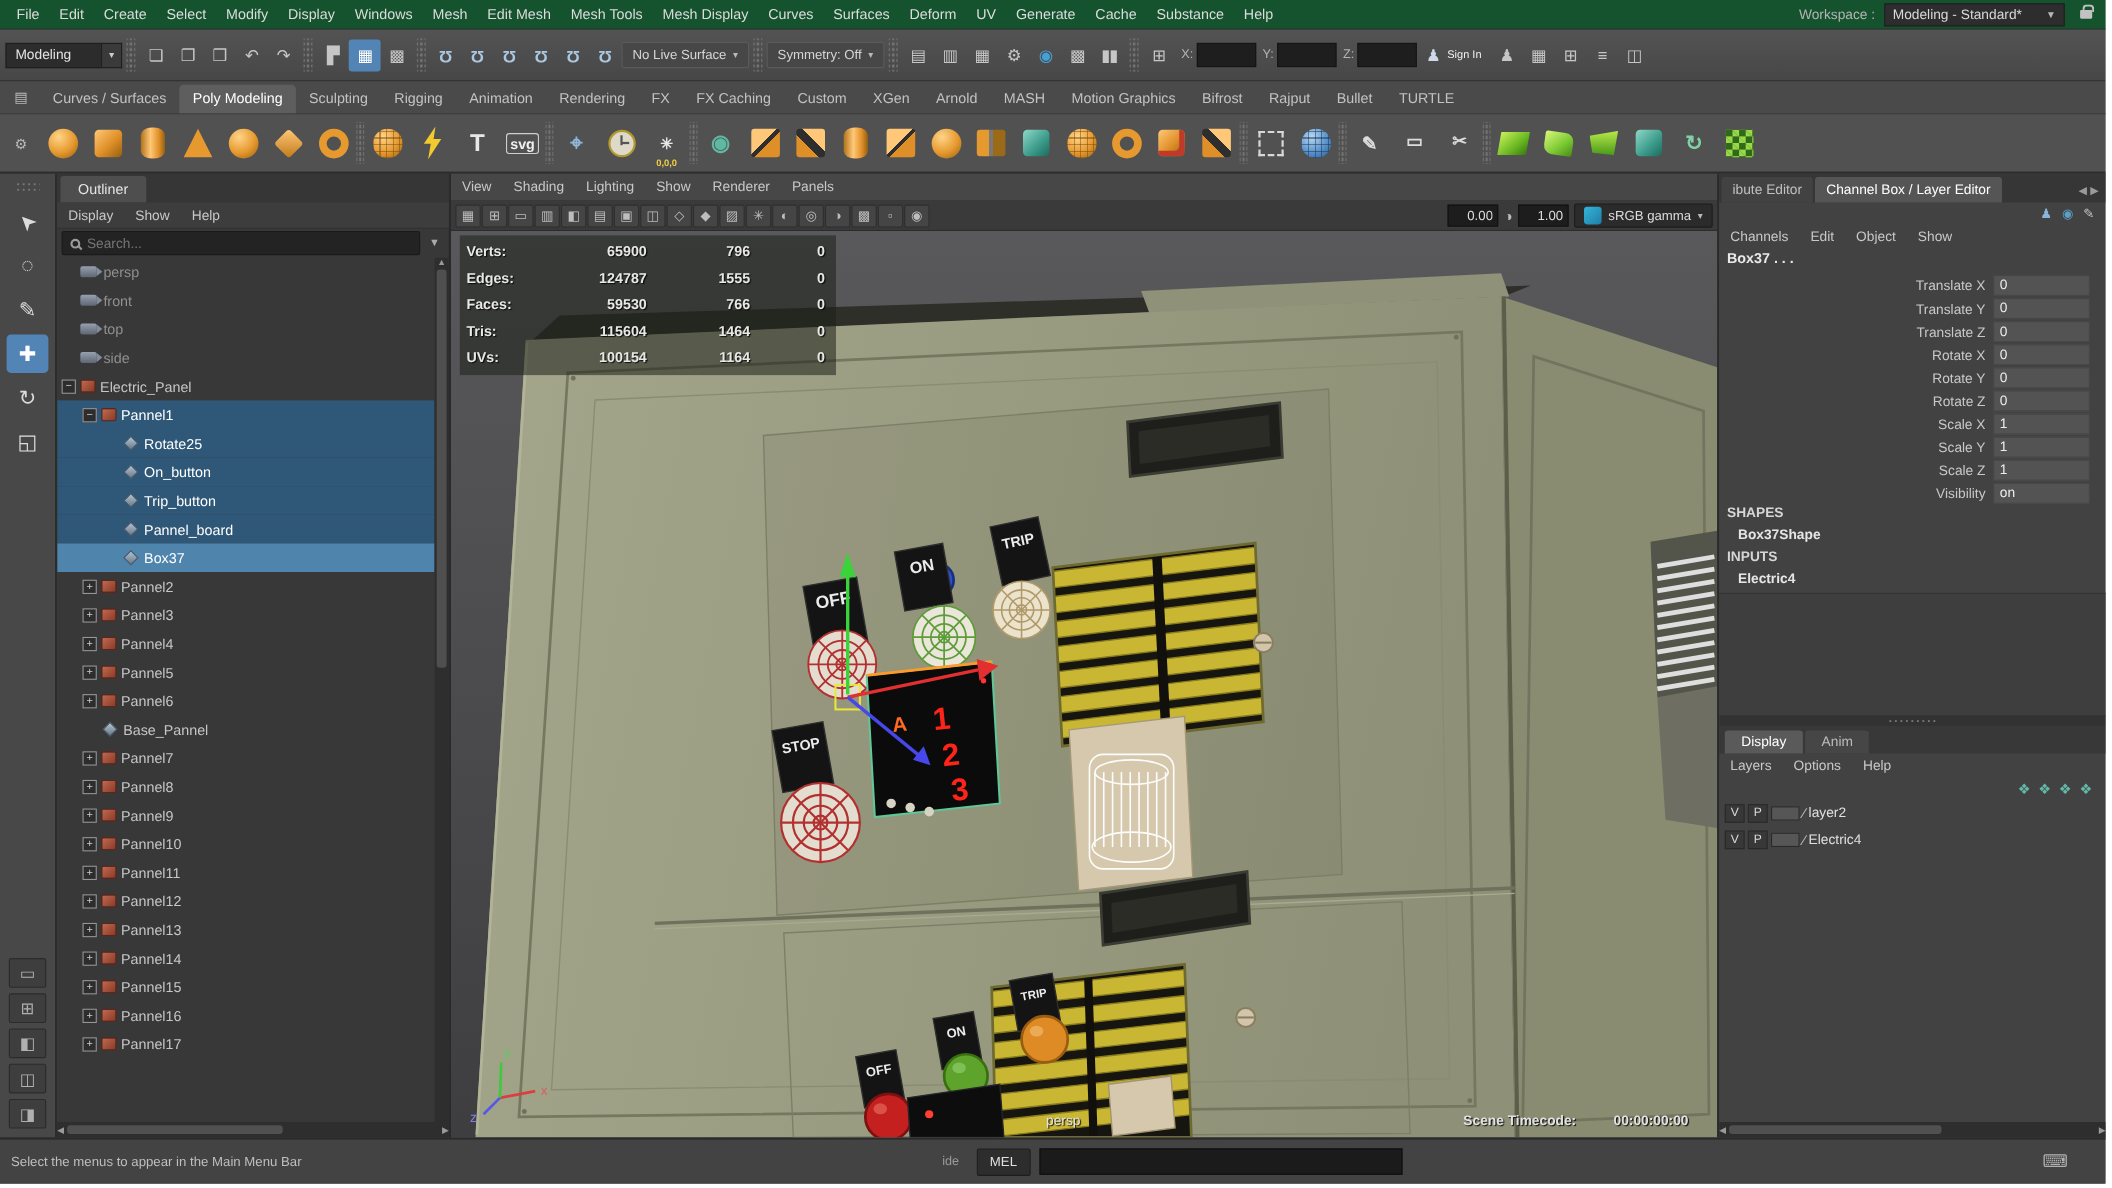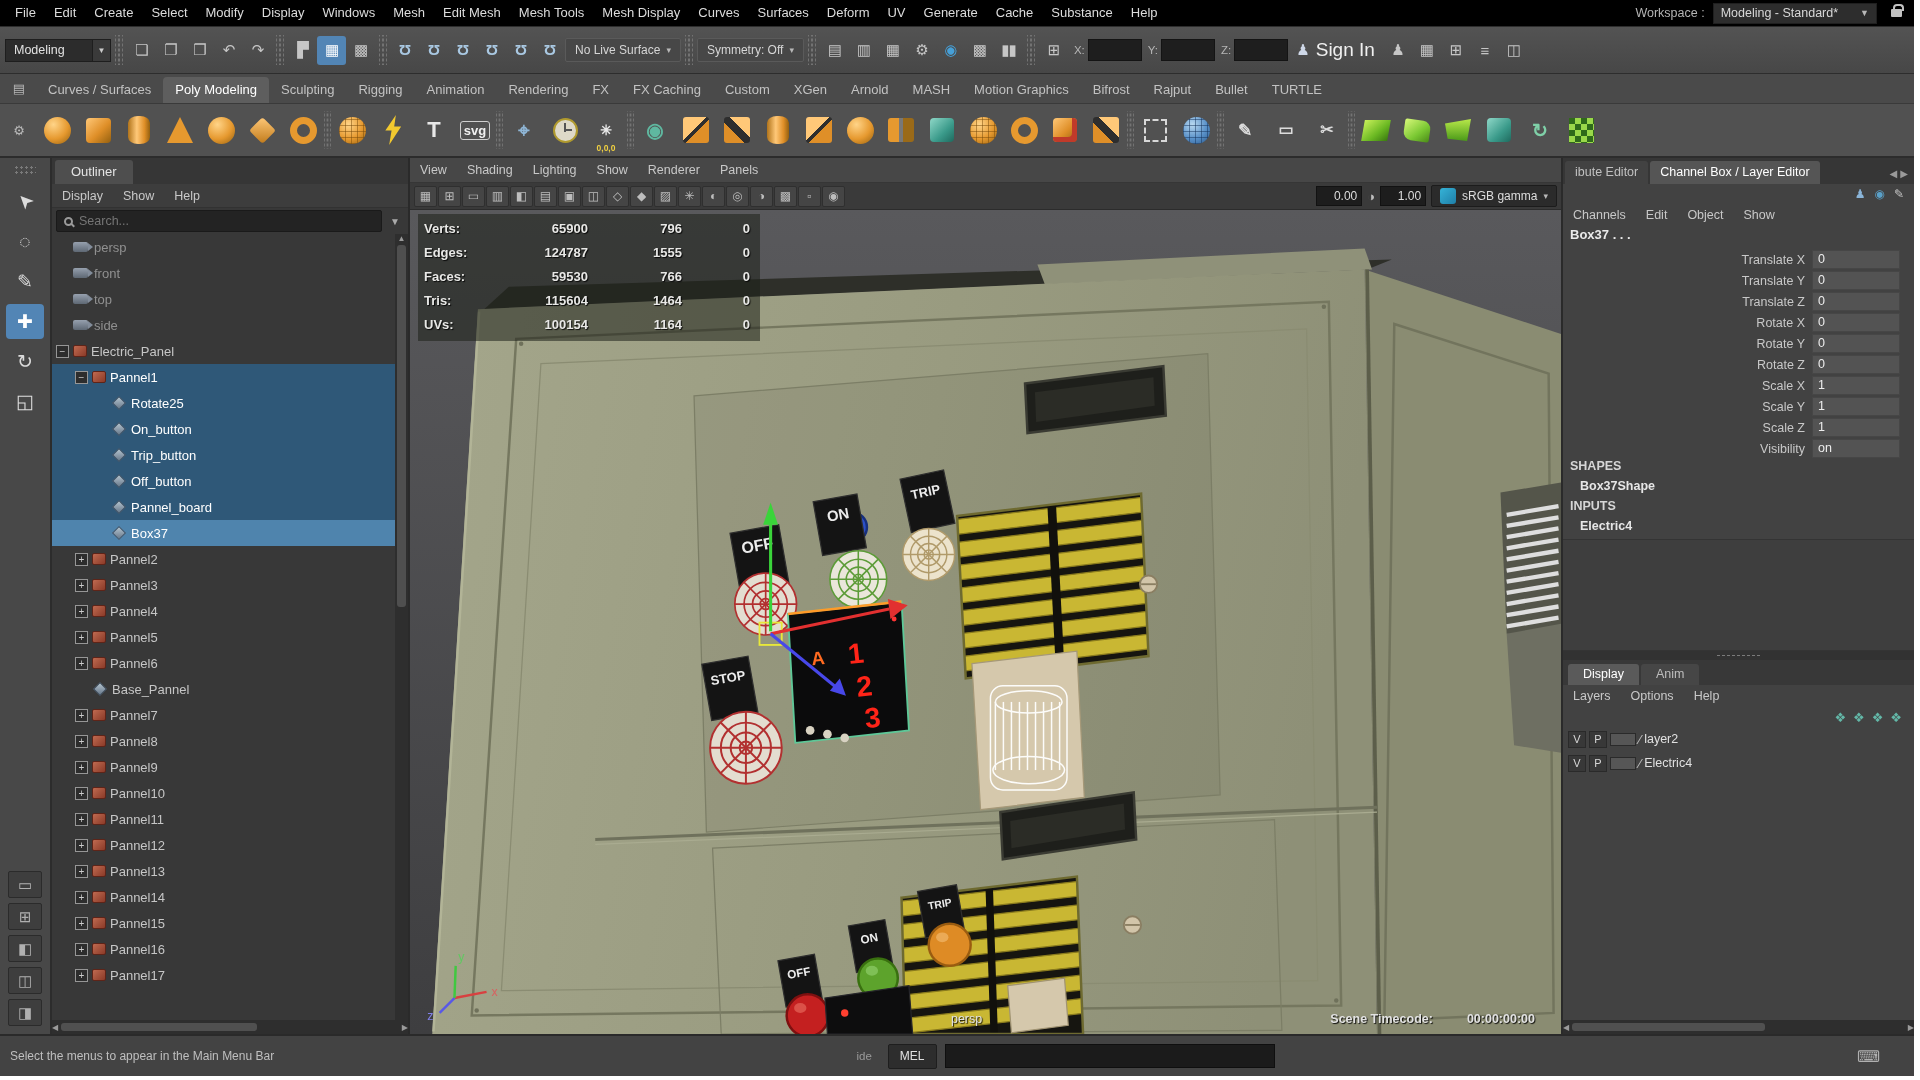--- a/index.html
+++ b/index.html
@@ -1,20 +1,20 @@
 <!DOCTYPE html>
 <html><head>
 <meta charset="utf-8">
 <style>
 *{margin:0;padding:0;box-sizing:border-box;font-family:"Liberation Sans",sans-serif;cursor:default}
 html,body{width:1920px;height:1080px;background:#fff;overflow:hidden}
 #app{width:1914px;height:1076px;background:#454545;display:flex;flex-direction:column;color:#ccc;font-size:13px}
 
 
-#menubar{height:27px;background:#000000;display:flex;align-items:center;padding:0 6px;border-bottom:1px solid #2d2d2d;flex:none}
+#menubar{height:27px;background:#14532d;display:flex;align-items:center;padding:0 6px;border-bottom:1px solid #2d2d2d;flex:none}
 #mb-items{display:flex;align-items:center}
 .mb-item{padding:0 9px;line-height:26px;color:#dcdcdc;font-size:13px;white-space:nowrap}
 #mb-right{margin-left:auto;display:flex;align-items:center;gap:8px;padding-right:6px}
 #workspace-label{color:#b4b4b4;font-size:12.5px}
 #workspace-select{background:#2d2d2d;border:1px solid #1f1f1f;height:21px;display:flex;align-items:center;gap:22px;padding:0 7px;color:#d8d8d8;font-size:12.5px}
 .dd-caret{font-size:9px;color:#b8b8b8}
 .lock{width:11px;height:8px;background:#c2c2c2;border-radius:1px;position:relative;margin-left:6px}
 .lock::before{content:"";position:absolute;top:-5px;left:1.5px;width:7px;height:5px;border:2px solid #c2c2c2;border-bottom:none;border-radius:4px 4px 0 0}
 
 
@@ -24,21 +24,21 @@
 .sl-btn.active{background:#5285b5;color:#fff}
 .sl-group{display:flex;align-items:center}
 .magnet{display:inline-block;transform:rotate(180deg);color:#a9c8e2;font-weight:bold;font-size:15px;letter-spacing:0}
 .dd{background:#2c2c2c;border:1px solid #1e1e1e;height:23px;display:flex;align-items:center;padding:0 8px;font-size:12.5px;color:#e2e2e2;min-width:88px}
 .dd-arrowbox{width:18px;height:23px;background:#3a3a3a;border:1px solid #1e1e1e;border-left:none;display:flex;align-items:center;justify-content:center;font-size:8px;color:#ccc}
 .sl-textbtn{height:24px;display:flex;align-items:center;gap:6px;background:#474747;border:1px solid #5a5a5a;border-radius:2px;padding:0 9px;font-size:12px;color:#d6d6d6;white-space:nowrap}
 .sl-label{color:#b6b6b6;font-size:11.5px;margin:0 3px 0 6px}
 .sl-input{width:54px;height:22px;background:#1e1e1e;border:1px solid #141414;color:#ddd;padding:0 4px;font-size:12px}
 #sl-signin{display:flex;align-items:center;gap:6px;padding:0 8px;height:29px}
 #sl-signin .glyph{color:#cfd8e8;font-size:15px}
-#sl-signin .txt{color:#f0f0f0;font-size:19px;white-space:nowrap}
+#sl-signin .txt{color:#f0f0f0;font-size:10px;white-space:nowrap}
 
 
 #shelf-tabs{height:30px;background:#4a4a4a;display:flex;align-items:flex-end;padding:0 2px;border-bottom:1px solid #3a3a3a;flex:none}
 .shelf-corner{width:34px;display:flex;align-items:center;justify-content:center;color:#b8b8b8;font-size:13px;height:100%}
 .shelf-tab{padding:5px 12px 6px;font-size:13px;color:#c2c2c2;white-space:nowrap}
 .shelf-tab.active{background:#5e5e5e;color:#fff;border-radius:4px 4px 0 0}
 #shelf-icons{height:54px;background:#515151;display:flex;align-items:center;padding:0 2px;gap:1px;border-bottom:2px solid #2c2c2c;flex:none}
 .si{width:40px;height:46px;display:flex;align-items:center;justify-content:center;position:relative;border-radius:3px;flex:none}
 .si-sep{width:7px;height:38px;background-image:radial-gradient(#747474 1px,transparent 1.3px);background-size:3.5px 5px;background-position:center;flex:none}
 .sh{display:block}
@@ -532,25 +532,20 @@
             <span class="tree-label">On_button</span>
           </div>
           <div class="tree-row sel" style="padding-left: 42px;">
             <span class="expander hid"></span>
             <span class="tree-icon mesh"></span>
             <span class="tree-label">Trip_button</span>
           </div>
           <div class="tree-row sel" style="padding-left: 42px;">
             <span class="expander hid"></span>
             <span class="tree-icon mesh"></span>
-            <span class="tree-label">Off_button</span>
-          </div>
-          <div class="tree-row sel" style="padding-left: 42px;">
-            <span class="expander hid"></span>
-            <span class="tree-icon mesh"></span>
             <span class="tree-label">Pannel_board</span>
           </div>
           <div class="tree-row selb" style="padding-left: 42px;">
             <span class="expander hid"></span>
             <span class="tree-icon mesh"></span>
             <span class="tree-label">Box37</span>
           </div>
           <div class="tree-row" style="padding-left: 23px;">
             <span class="expander">+</span>
             <span class="tree-icon group"></span>

